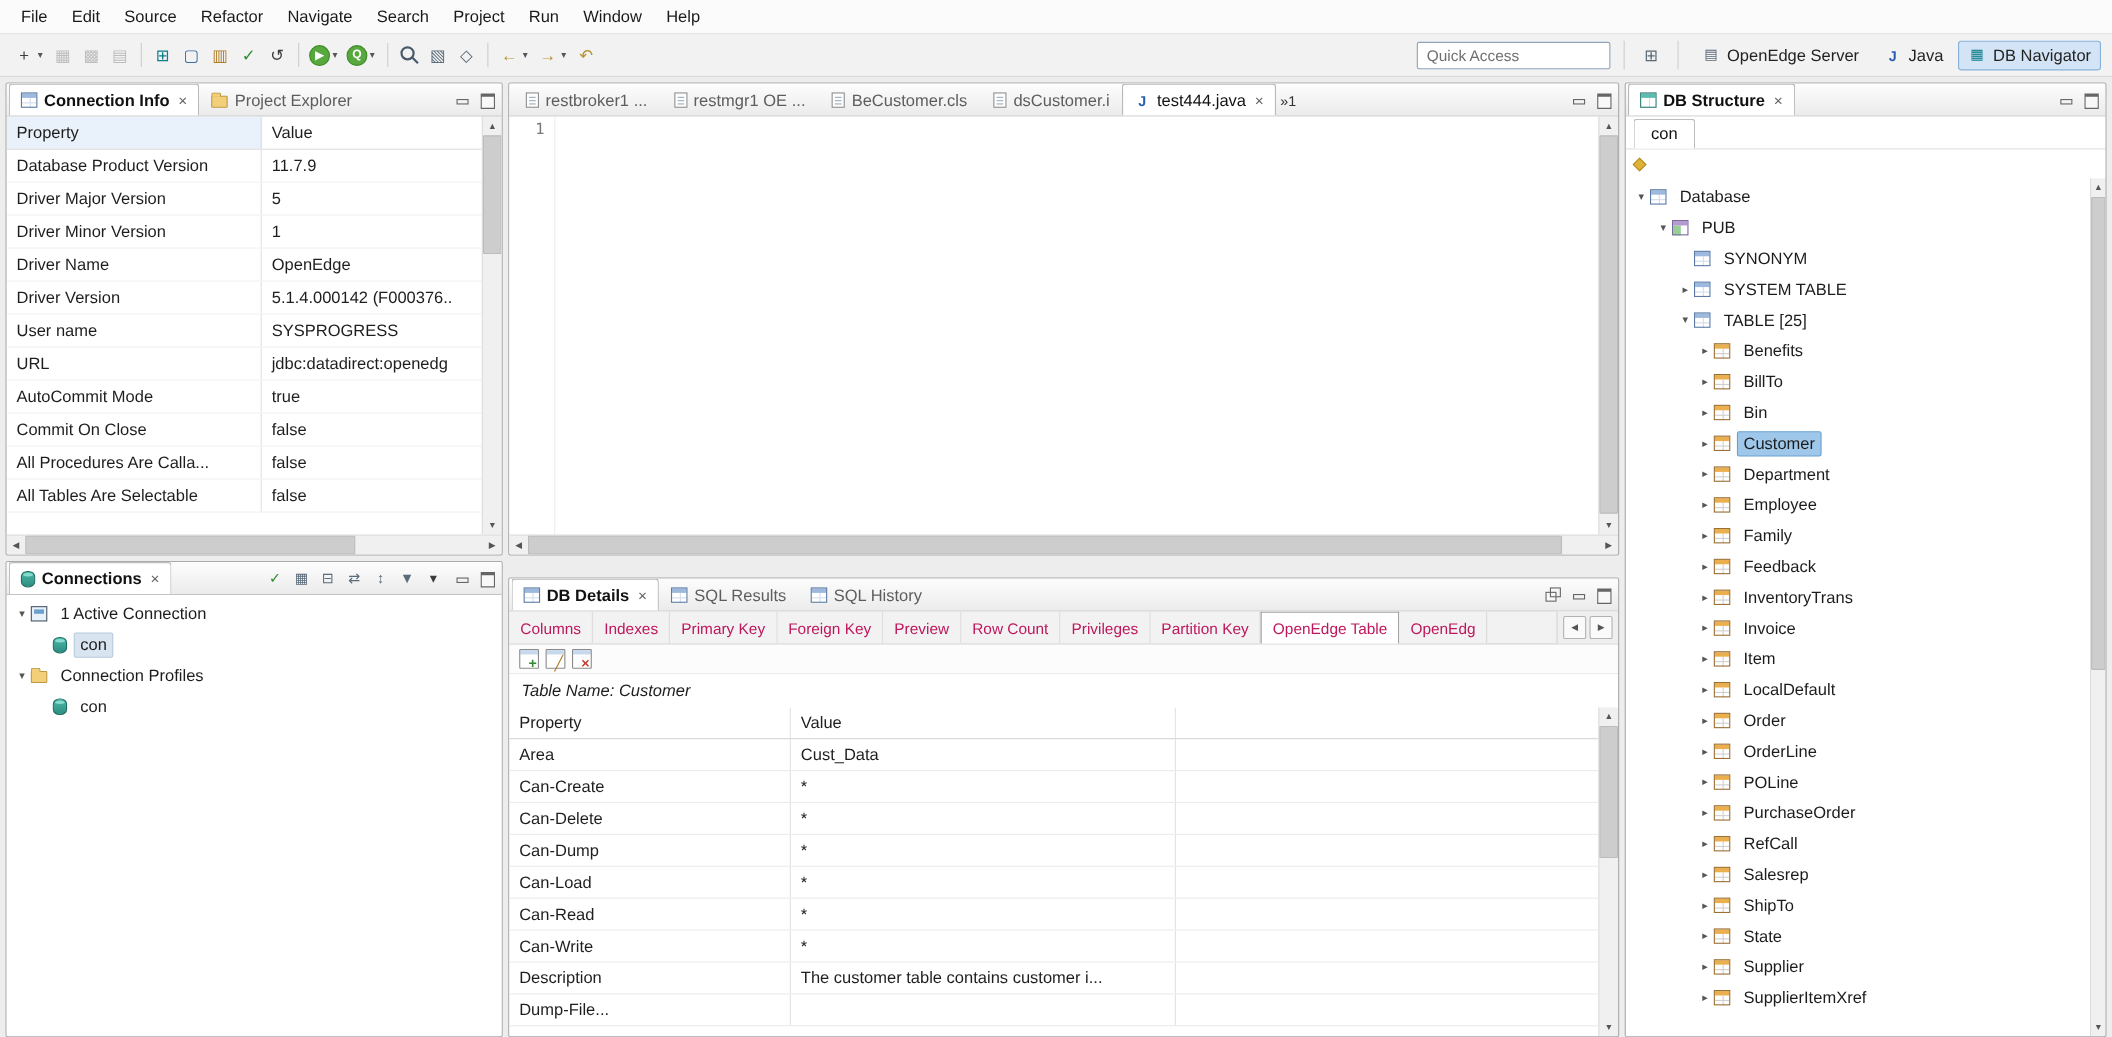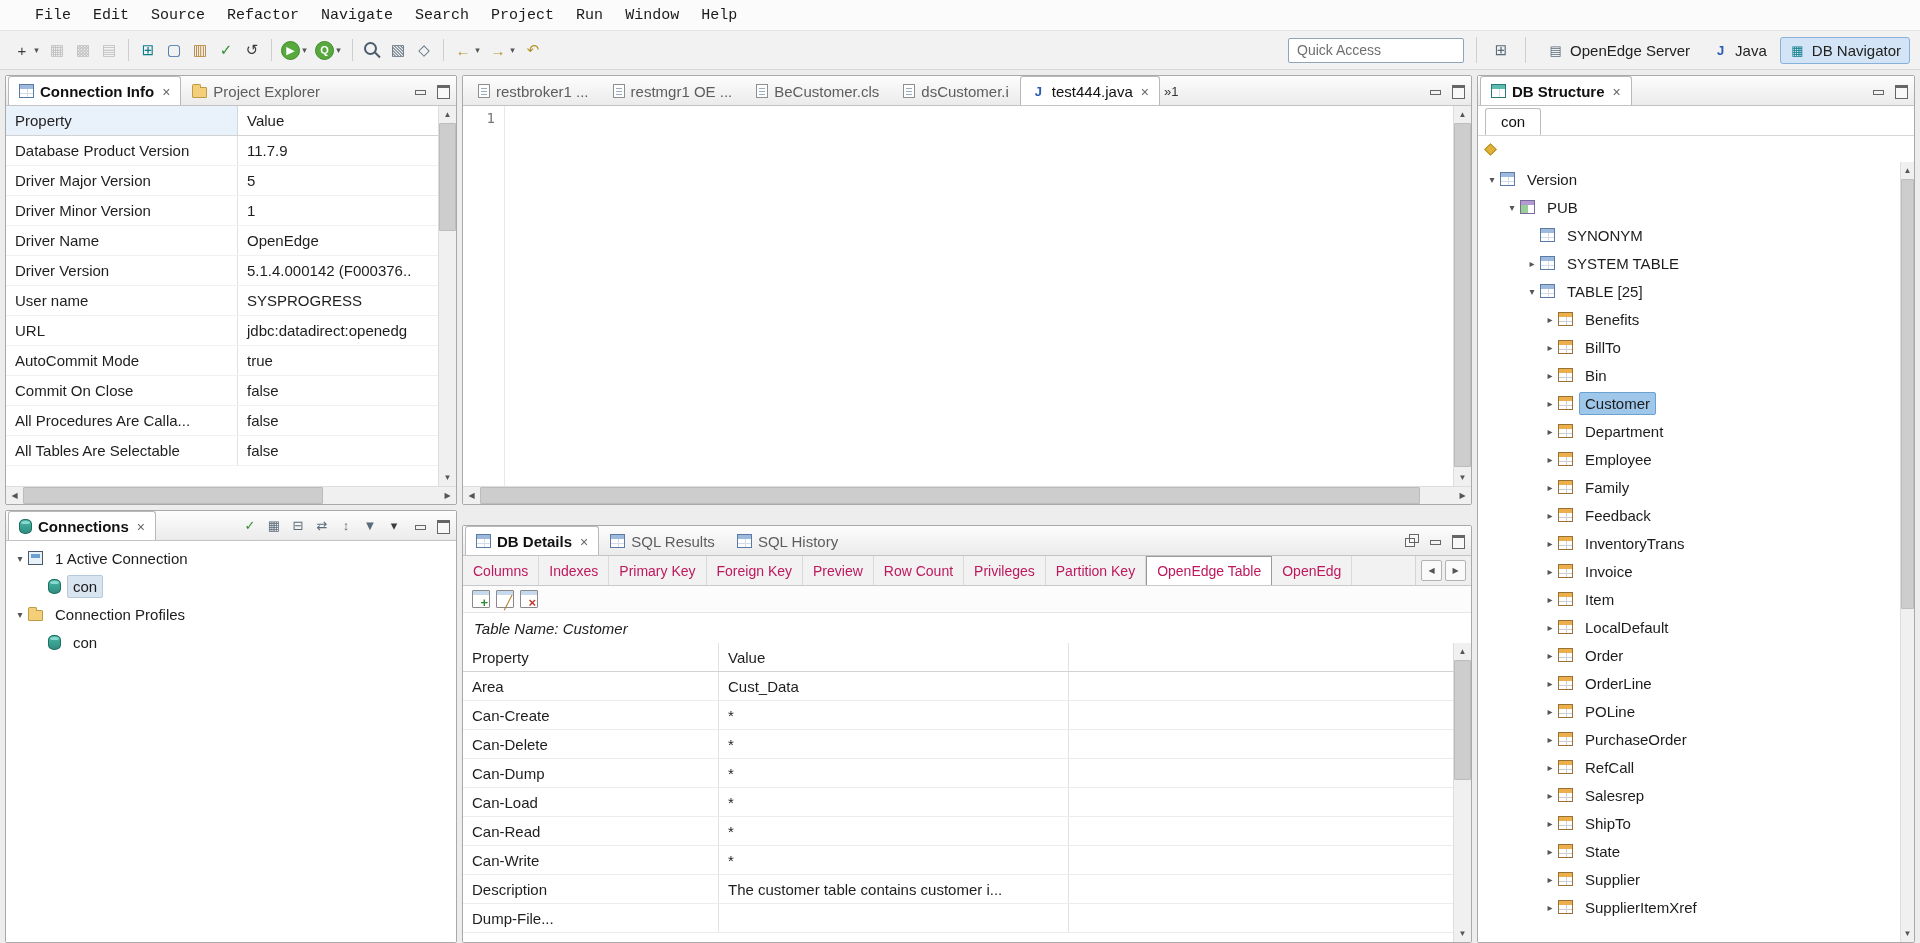--- a/index.html
+++ b/index.html
@@ -17,21 +17,21 @@
  linear-gradient(#fff,#fff) 7px 0/2px 100% no-repeat;}
 .title-text{font-size:15px;color:#1f1f1f;white-space:nowrap;}
 .win-controls{margin-left:auto;display:flex;height:100%;}
 .win-btn{width:62px;height:100%;display:flex;align-items:center;justify-content:center;color:#333;}
 .wb-min{width:12px;height:2px;background:#333;}
 .wb-rest{position:relative;width:10px;height:9px;border:1px solid #333;background:#fff;margin-top:2px;}
 .wb-rest::before{content:"";position:absolute;left:2px;top:-4px;width:9px;height:4px;border:1px solid #333;border-bottom:none;}
 .win-btn.close::before{content:"×";font-size:21px;line-height:1;}
 
 
-.menubar{height:30px;background:#fbfbfb;display:flex;align-items:center;padding-left:24px;flex:none;font-family:Liberation Mono, monospace;}
+.menubar{height:30px;background:#fbfbfb;display:flex;align-items:center;padding-left:8px;flex:none;}
 .menu-item{padding:4px 11px;font-size:15px;color:#1a1a1a;white-space:nowrap;}
 
 
 .toolbar{height:40px;background:#f2f2f2;border-top:1px solid #e3e3e3;border-bottom:1px solid #d8d8d8;display:flex;align-items:center;padding:0 10px;flex:none;}
 .tb-icons{display:flex;align-items:center;gap:2px;}
 .tb-btn{display:flex;align-items:center;padding:2px 2px;border-radius:3px;}
 .tb-btn.disabled{opacity:.38;filter:grayscale(1);}
 .tb-glyph{width:20px;height:20px;display:flex;align-items:center;justify-content:center;font-size:15px;color:#444;}
 .tb-btn.small .tb-glyph{width:18px;height:18px;font-size:13px;}
 .tb-dd{width:9px;display:flex;justify-content:center;}
@@ -623,21 +623,21 @@
           <span class="inner-tab">con</span>
         </div>
         <div class="ds-toolbar">
           <span class="diamond"></span>
         </div>
         <div class="tree-zone">
           <div class="tree">
               <div class="tnode lvl0">
                 <span class="chev">▾</span>
                 <span class="ic ic-dbobj"></span>
-                <span class="tlabel">Version</span>
+                <span class="tlabel">Database</span>
               </div>
               <div class="tnode lvl1">
                 <span class="chev">▾</span>
                 <span class="ic ic-schema"></span>
                 <span class="tlabel">PUB</span>
               </div>
               <div class="tnode lvl2">
                 <span class="chev"></span>
                 <span class="ic ic-dbobj"></span>
                 <span class="tlabel">SYNONYM</span>

